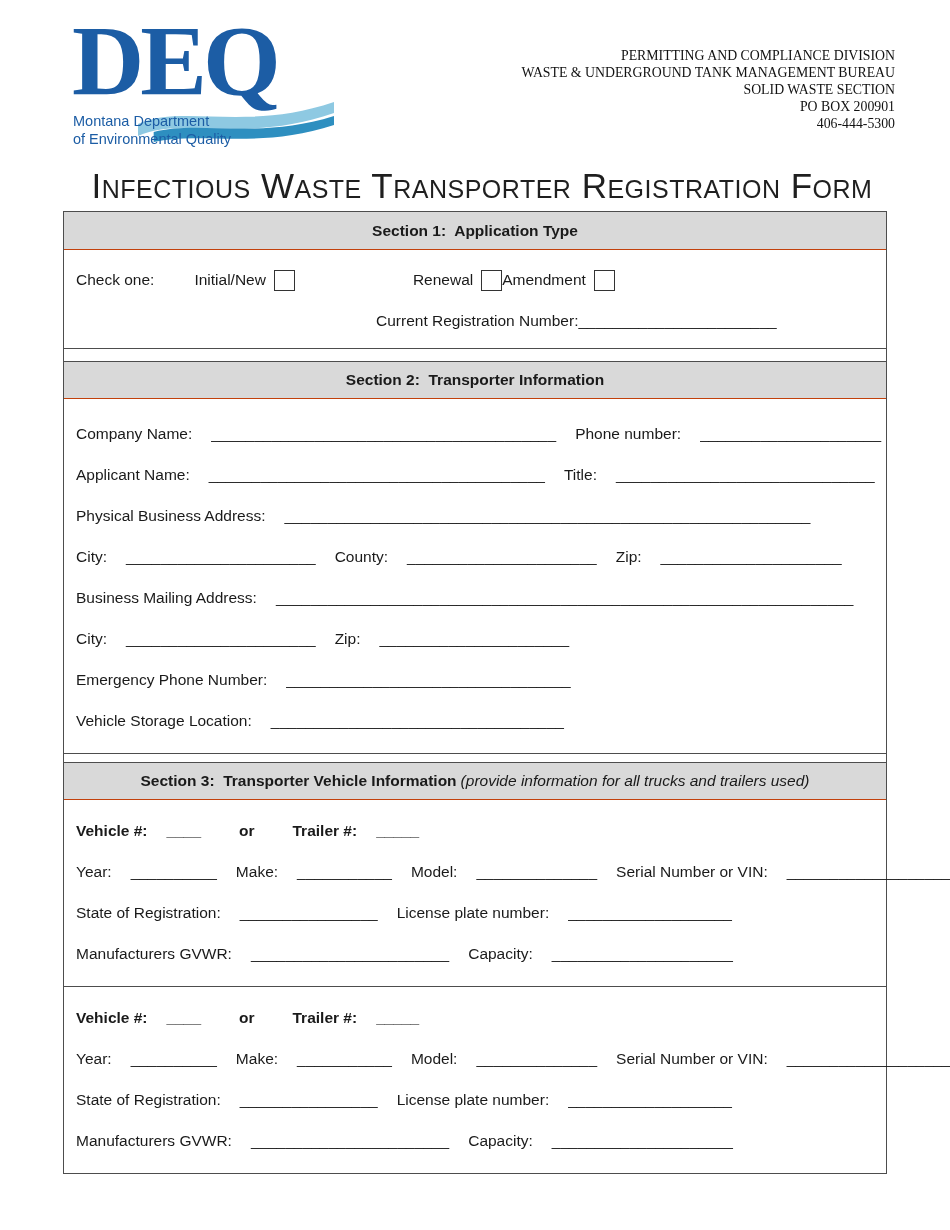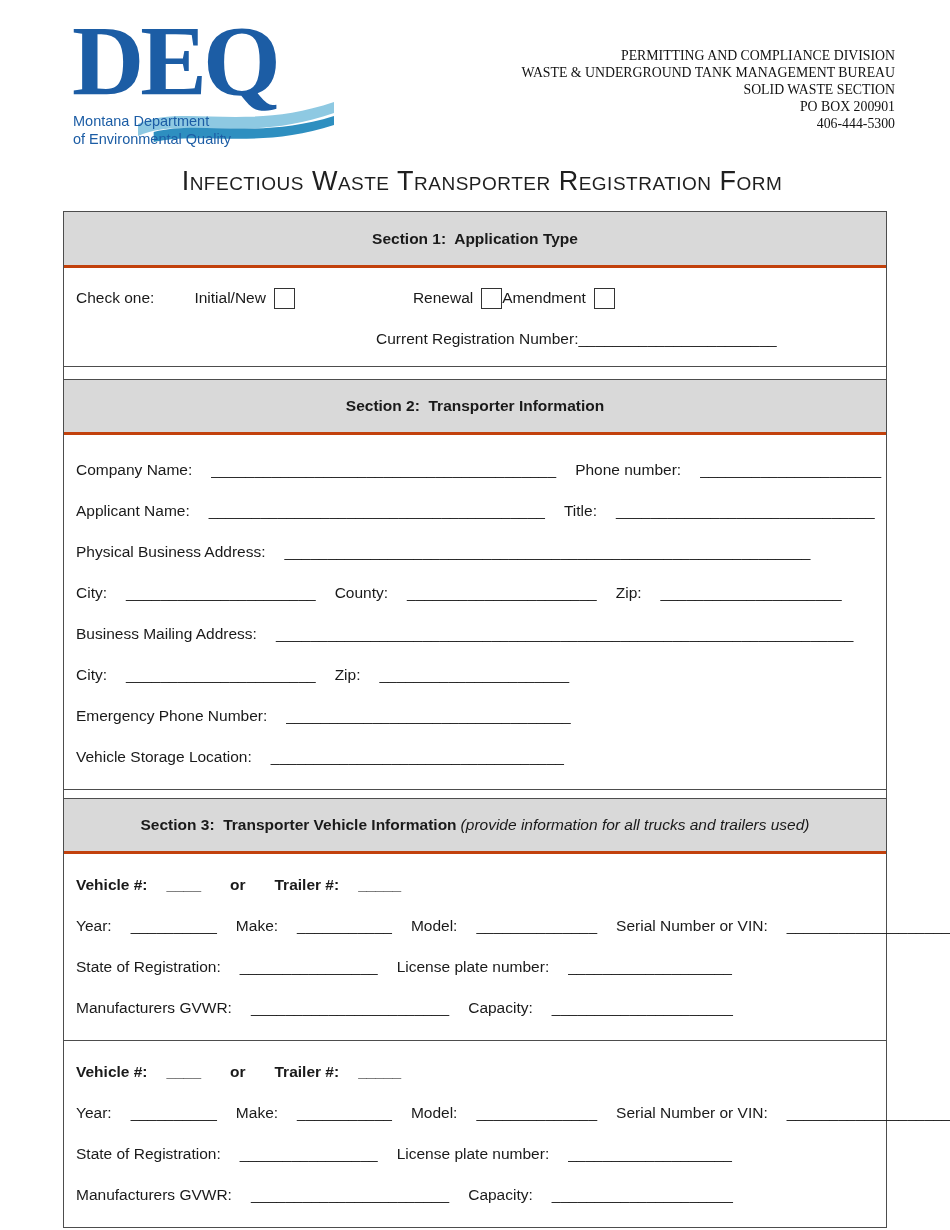--- a/index.html
+++ b/index.html
@@ -32,34 +32,34 @@
     position:absolute; top:47px; right:55px;
     text-align:right;
     font-family:"Liberation Serif","DejaVu Serif",serif;
     font-size:13.8px; line-height:17px; color:#111;
   }
 
   
   .form-title {
     position:absolute; top:166px; left:0; right:0;
     text-align:center;
-    font-size:27px; font-weight:400; font-variant:small-caps;
+    font-size:35px; font-weight:400; font-variant:small-caps;
     letter-spacing:0.5px; color:#1f1f1f;margin-left:14px;
   }
 
   
   .form-table {
     position:absolute; left:63px; top:211px; width:824px;
     border:1px solid #4d4d4d;
     font-size:15.5px;
   }
   .sec-header {
     background:#d9d9d9;
-    border-bottom:3px solid #c2410c;
-    height:56px;
+    border-bottom:1px solid #c2410c;
+    height:38px;
     display:flex; align-items:center; justify-content:center;
     font-weight:700; white-space:pre; gap:4px;
   }
   .sec-header.bt { border-top:1px solid #4d4d4d; }
   .sec-header .h-i { font-weight:400; font-style:italic; }
   .spacer { height:12px; background:#fff; }
   .spacer.small { height:8px; }
   .sec-body { background:#fff; border-bottom:1px solid #4d4d4d; padding:14px 12px 12px 12px; }
 
   .line { display:flex; align-items:center; gap:19px; height:41px; white-space:pre; }
@@ -70,21 +70,21 @@
   
   .check-row { display:flex; align-items:center; height:32px; }
   .opt { display:flex; align-items:center; gap:8px; }
   .m1 { margin-left:40px; } .m2 { margin-left:118px; } .m3 { }
   .cbox { width:21px; height:21px; border:1.5px solid #333; background:#fff; display:inline-block; }
   .reg-row { margin-top:10px; margin-left:300px; height:30px; display:flex; align-items:center; }
 
   
   .vblock { background:#fff; padding:10px 12px 12px 12px; }
   .vblock.divider { border-bottom:1px solid #4d4d4d; }
-  .orgap { margin-left:10px; }
+  .orgap { margin-left:19px; }
 </style>
 </head>
 <body>
 
 <div class="page">
 
   <div class="logo">
     <div class="logo-deq">DEQ</div>
     <svg class="logo-wave" viewBox="0 0 200 46" preserveAspectRatio="none">
       <path d="M0,26 C45,6 110,34 200,4 L200,15 C110,46 45,18 0,38 Z" fill="#8ec9e2"></path>

